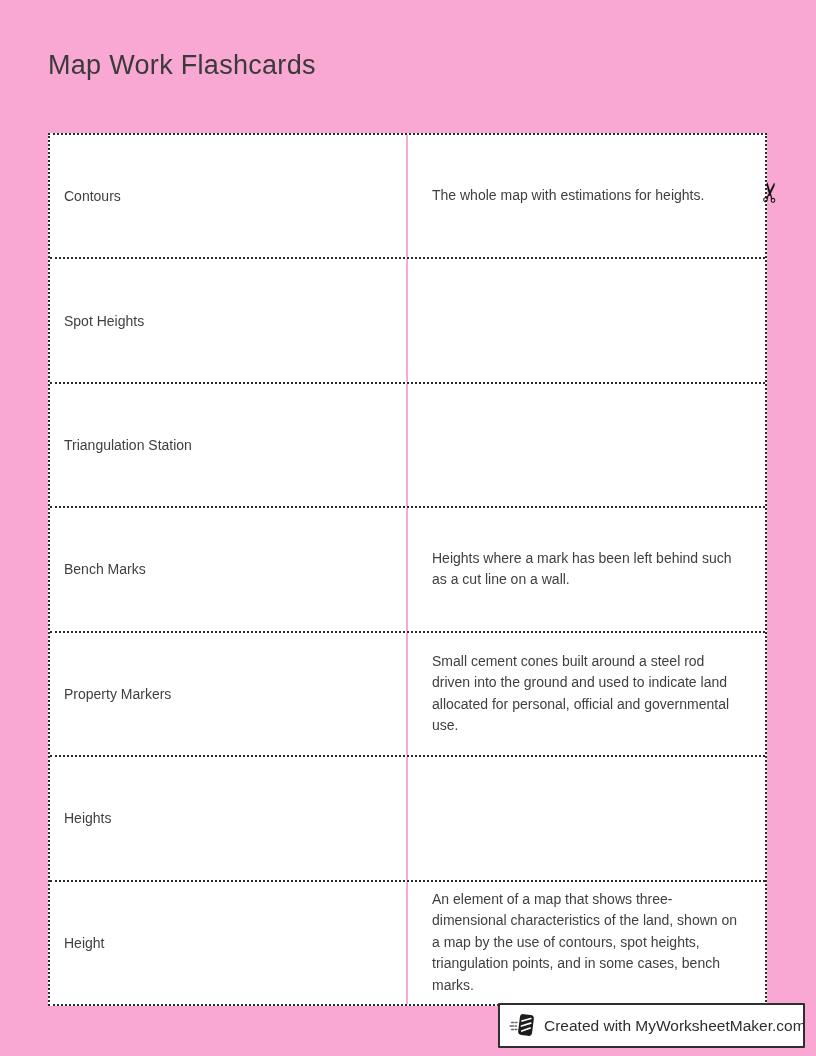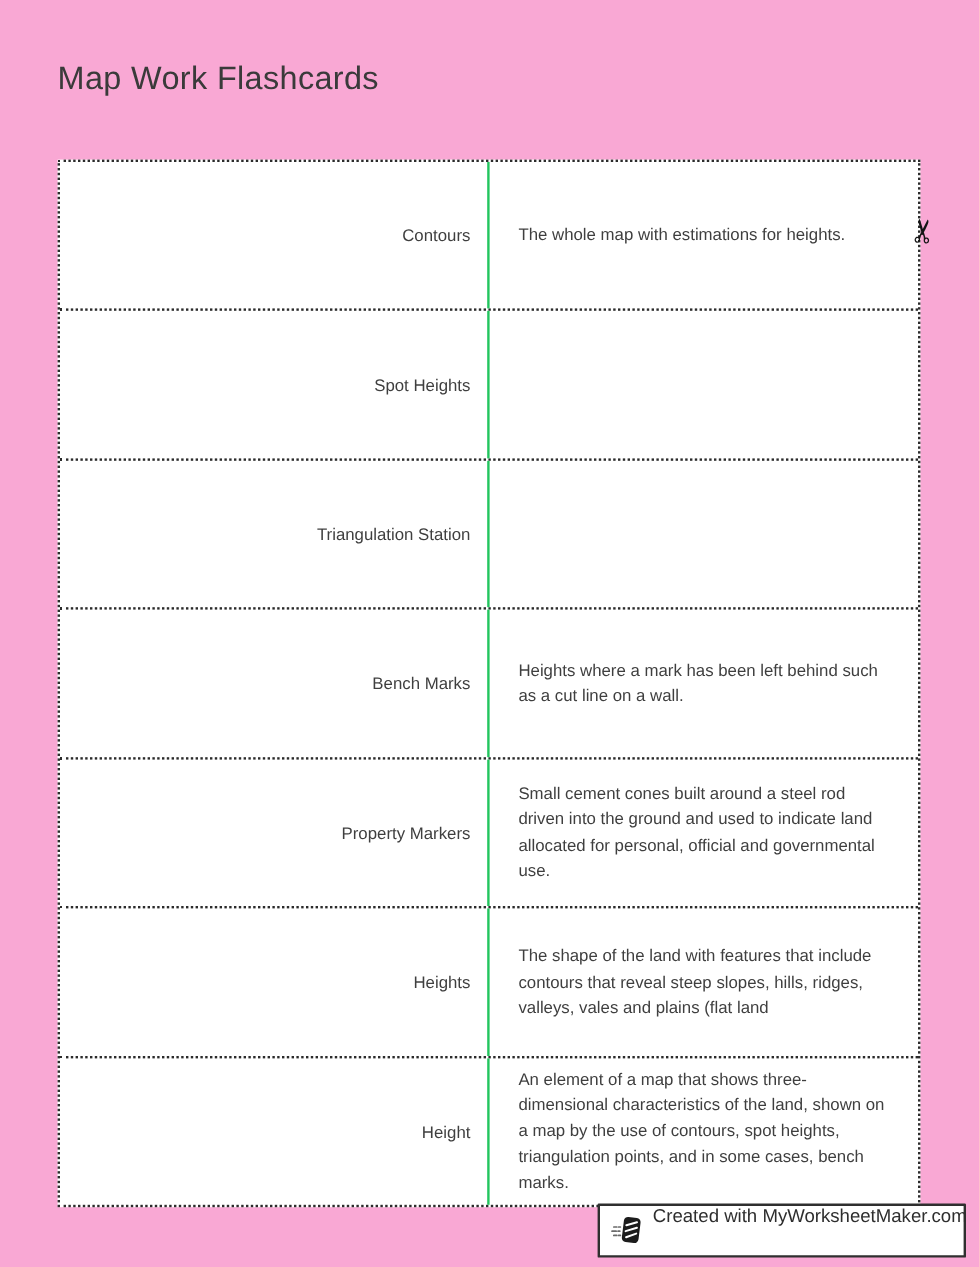--- a/index.html
+++ b/index.html
@@ -35,24 +35,24 @@
   .card-row {
     flex: 1;
     display: flex;
     border-bottom: 2px dotted #2b2b2b;
     min-height: 0;
   }
   .card-row:last-child { border-bottom: none; }
   .term-cell {
     width: 358px;
     box-sizing: border-box;
-    border-right: 2px solid #22c55e;
+    border-right: 2px solid #f9a8d4;
     display: flex;
     align-items: center;
-    justify-content: flex-end;
+    justify-content: flex-start;
     text-align: center;
     font-size: 14px;
     color: #3f3f3f;
     padding: 0 14px;
   }
   .def-cell {
     flex: 1;
     display: flex;
     align-items: center;
     padding: 0 22px 0 24px;
@@ -74,20 +74,21 @@
     position: absolute;
     left: 498px;
     top: 1003px;
     width: 307px;
     height: 45px;
     box-sizing: border-box;
     border: 2px solid #2f2f2f;
     border-radius: 1px;
     background: #ffffff;
     display: flex;
+    align-items: center;
     gap: 9px;
     padding-left: 9px;
     z-index: 5;
   }
   .credit-text {
     font-size: 15.5px;
     color: #2e2e2e;
     white-space: nowrap;
   }
   .logo-wrap { display: flex; align-items: center; }
@@ -137,23 +138,20 @@
       </div>
       <div class="def-cell">
         <span>Small cement cones built around a steel rod driven into the ground and used to indicate land allocated for personal, official and governmental use.</span>
       </div>
     </div>
 
     <div class="card-row">
       <div class="term-cell">
         <span>Heights</span>
       </div>
-      <div class="def-cell">
-        <span>The shape of the land with features that include contours that reveal steep slopes, hills, ridges, valleys, vales and plains (flat land</span>
-      </div>
     </div>
 
     <div class="card-row">
       <div class="term-cell">
         <span>Height</span>
       </div>
       <div class="def-cell">
         <span>An element of a map that shows three-dimensional characteristics of the land, shown on a map by the use of contours, spot heights, triangulation points, and in some cases, bench marks.</span>
       </div>
     </div>

